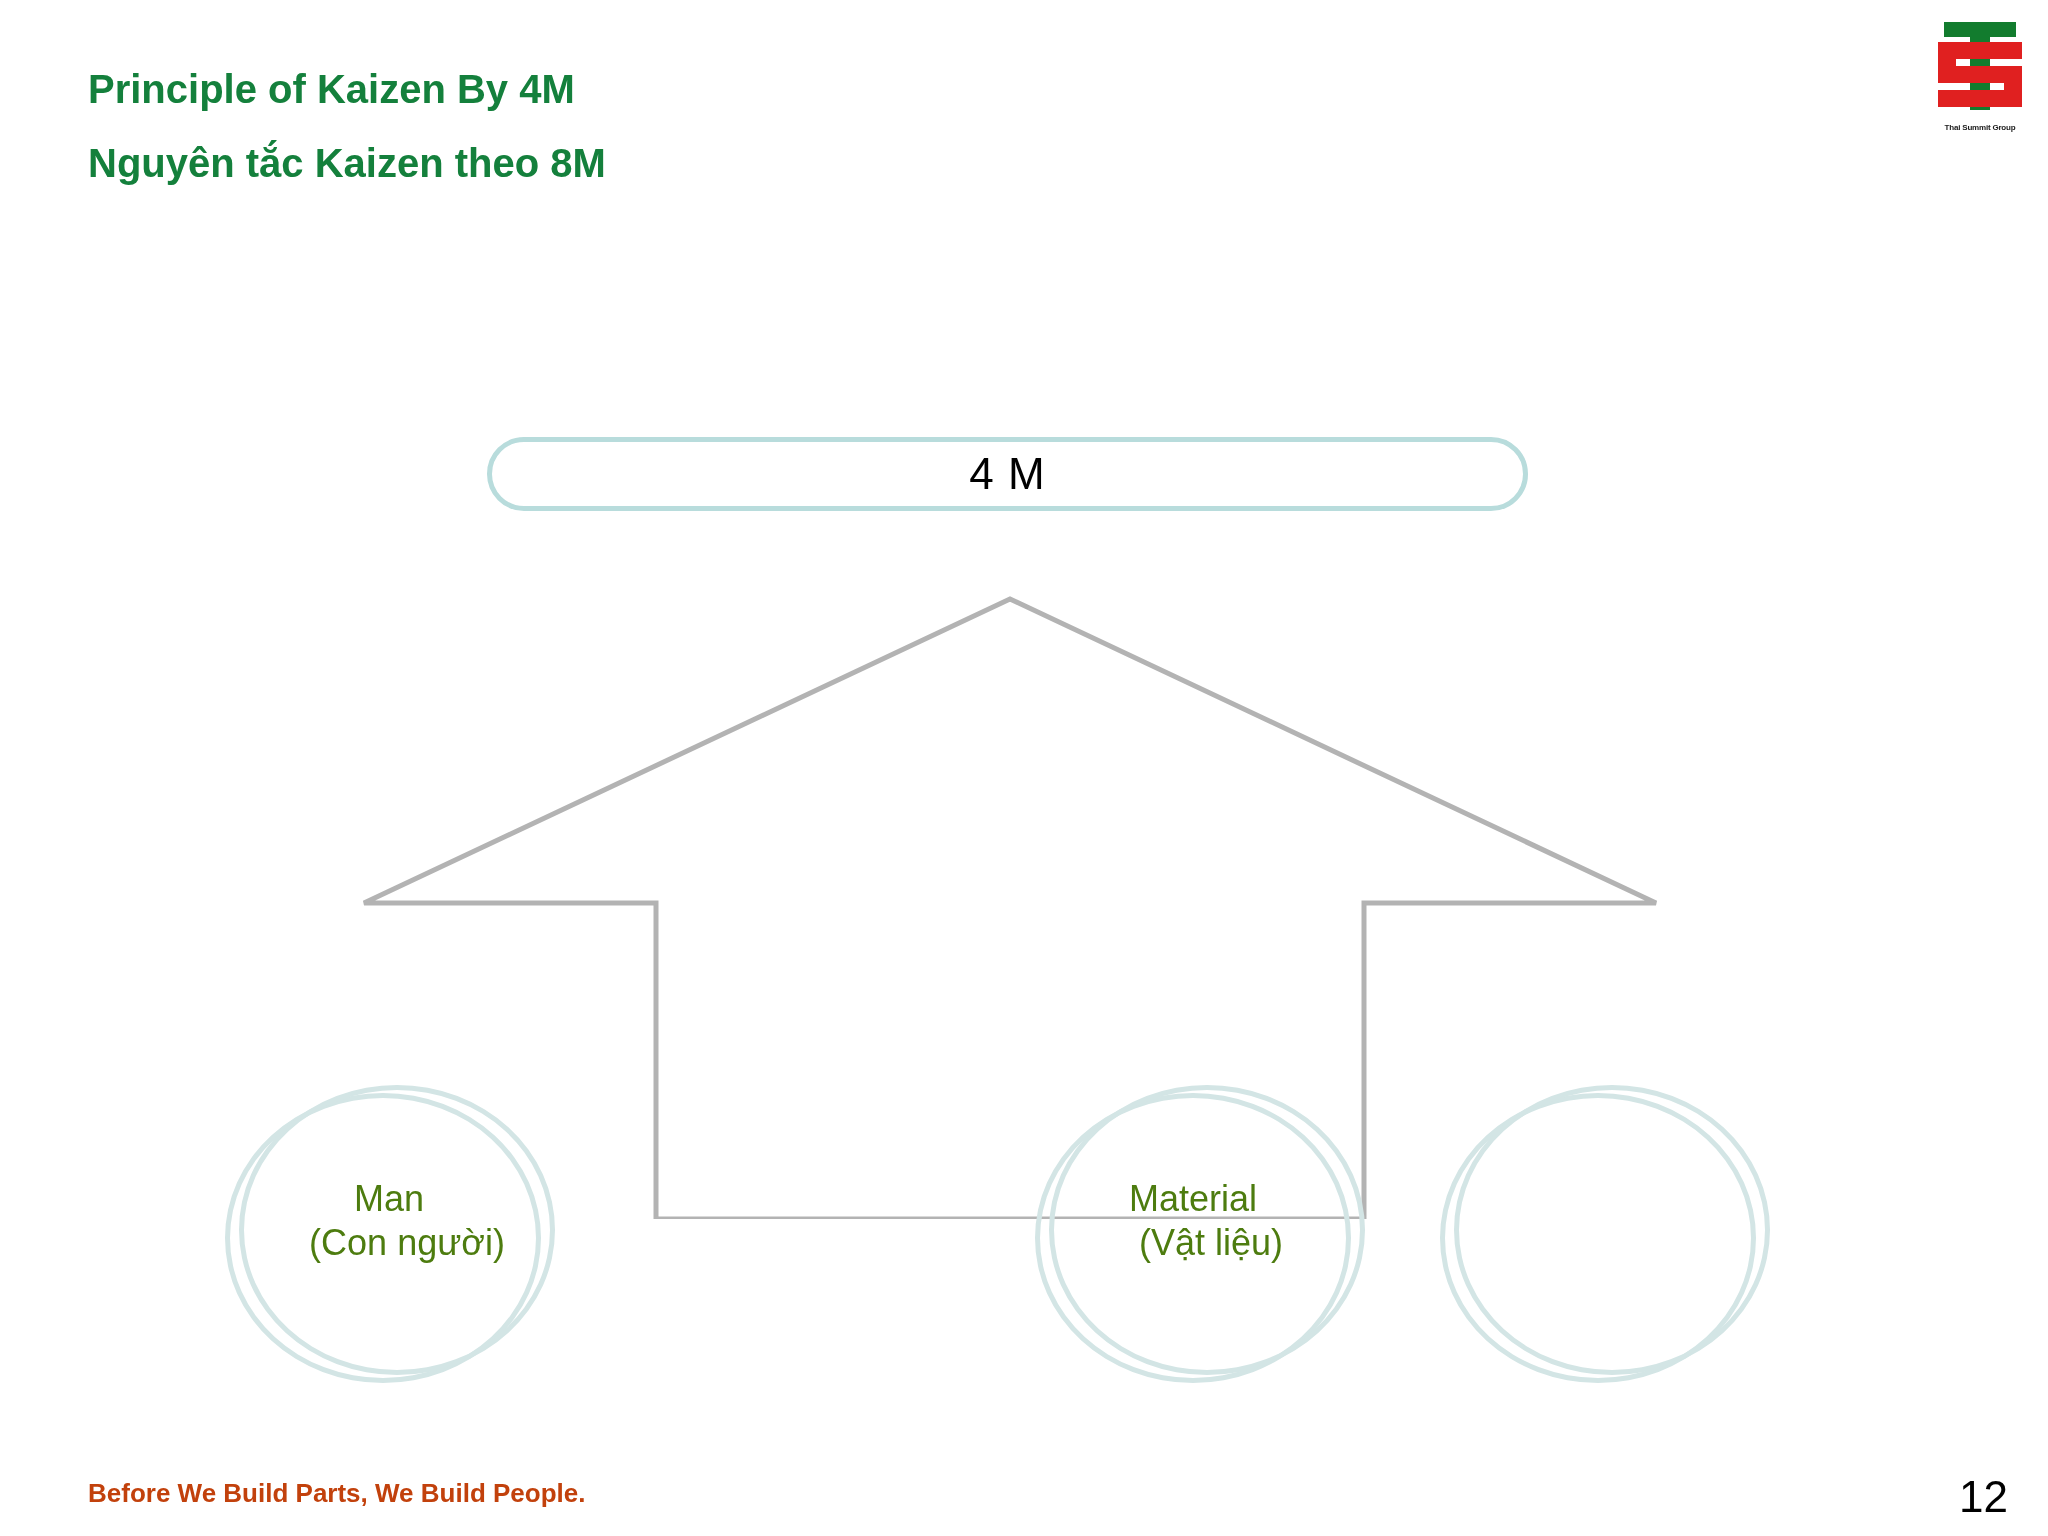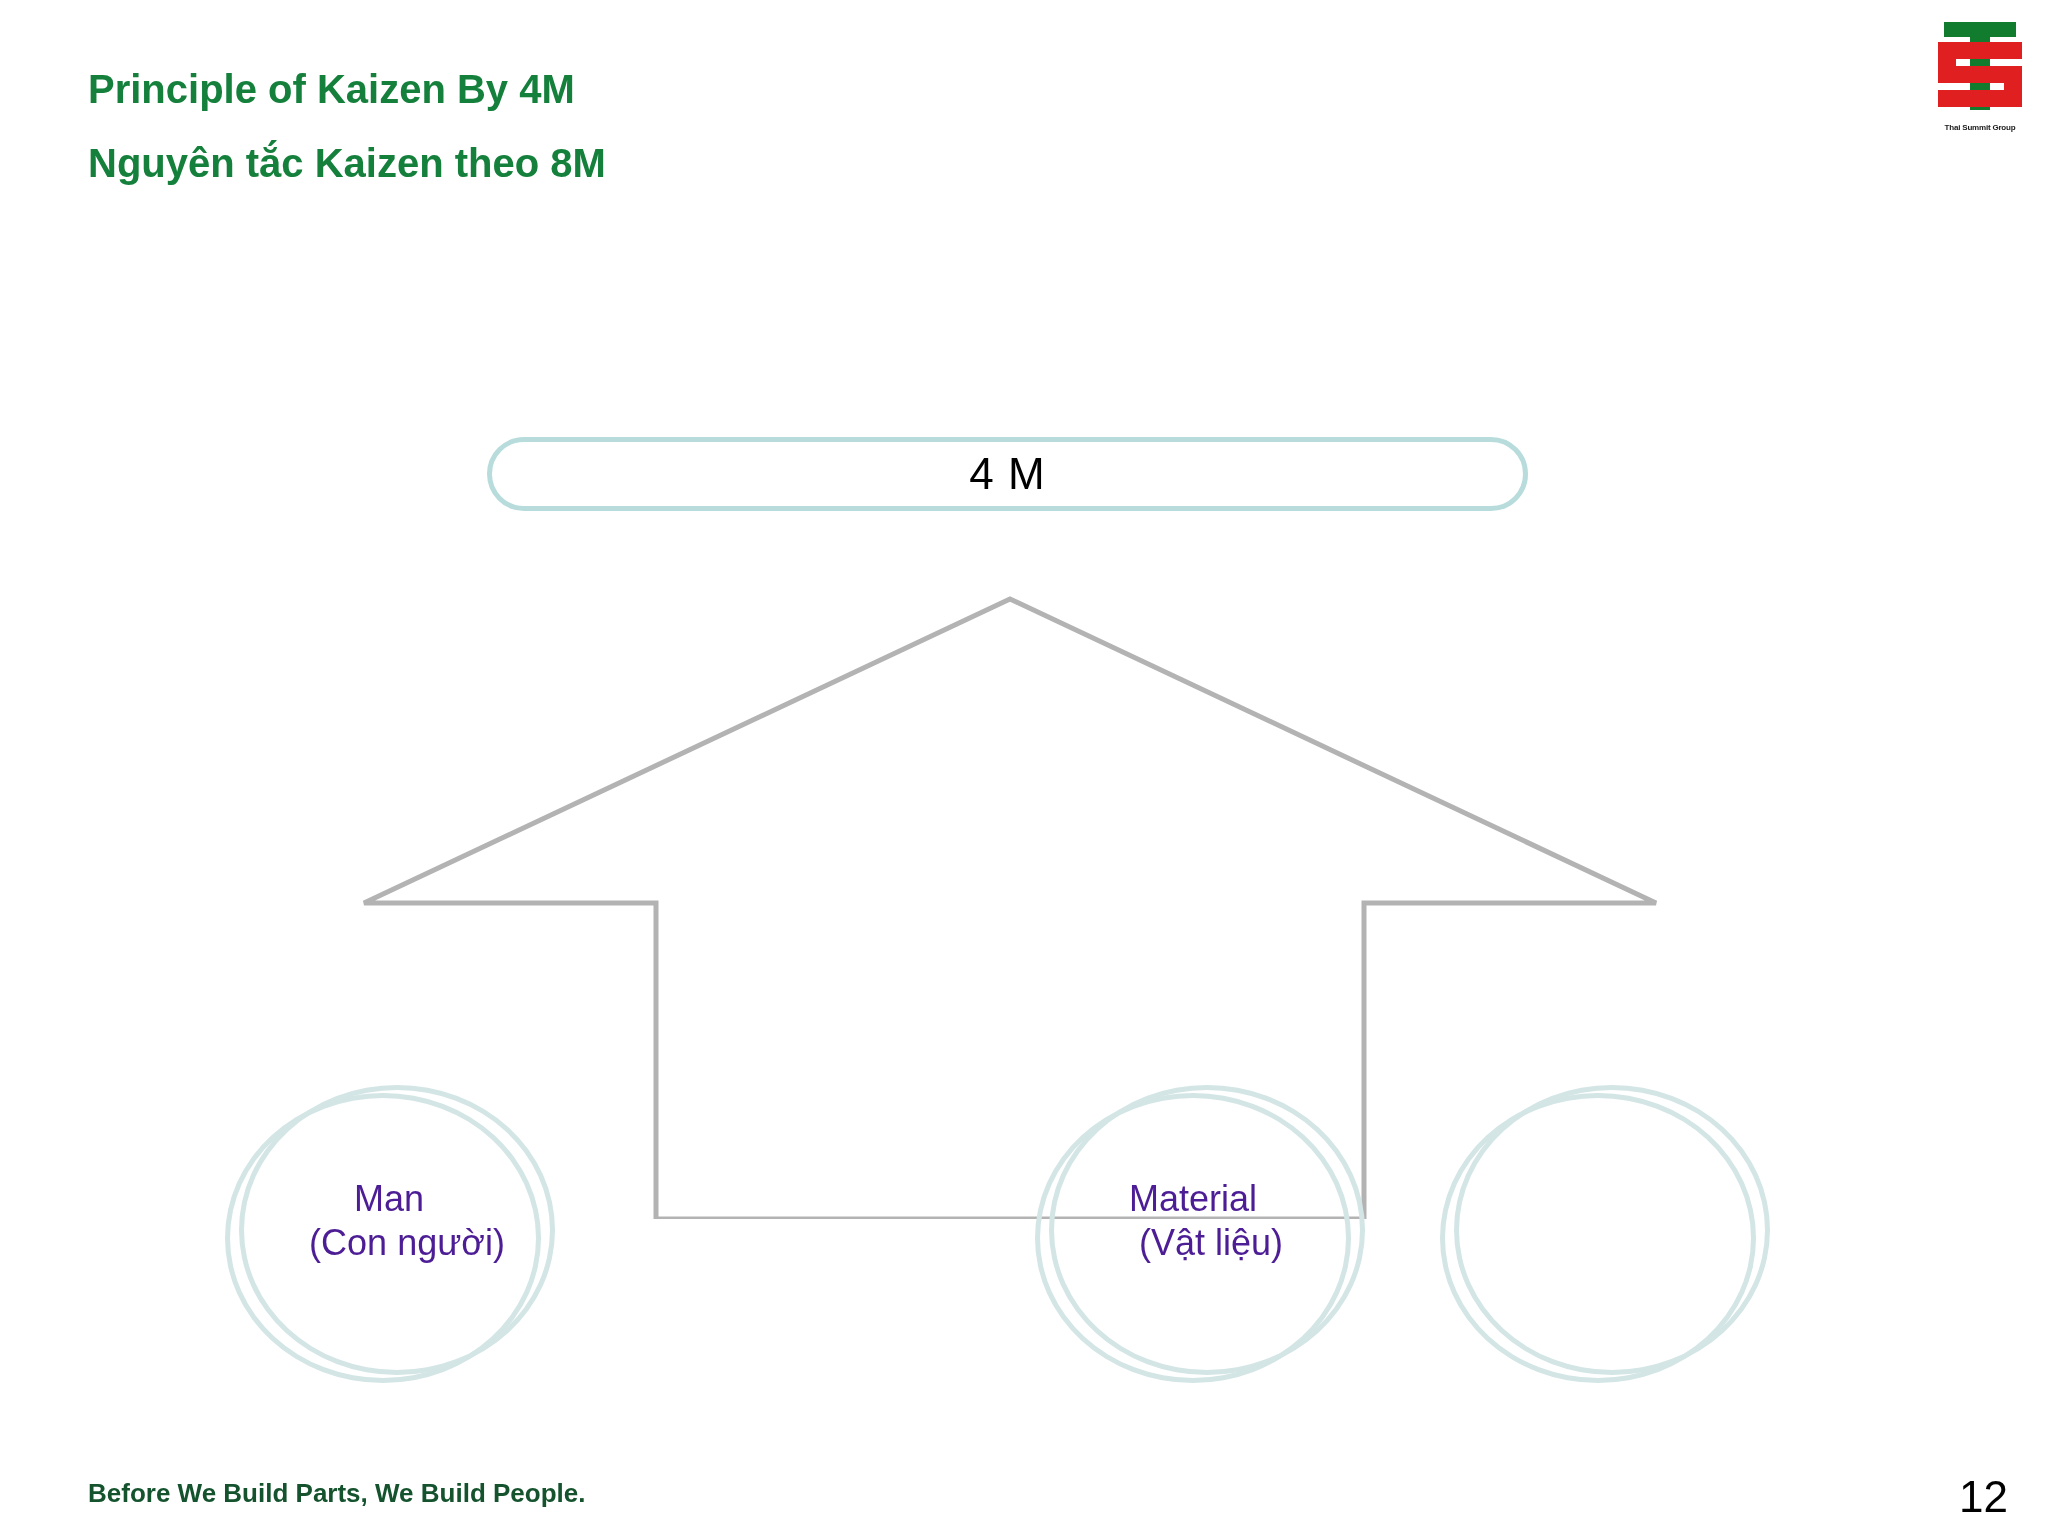--- a/index.html
+++ b/index.html
@@ -137,21 +137,21 @@
   }
   .node .node-text {
     position: absolute;
     left: 18px;
     top: 92px;
     width: 292px;
     text-align: center;
     font-family: "Liberation Sans", sans-serif;
     font-size: 36px;
     line-height: 1.22;
-    color: #4c1d95;
+    color: #4d7c0f;
   }
   .node .node-text .vn {
     display: block;
     text-align: center;
     padding-left: 36px;
   }
   .node-1 { left: 225px; }
   .node-2 { left: 630px; }
   .node-3 { left: 1035px; }
   .node-4 { left: 1440px; }
@@ -162,21 +162,21 @@
   .node-4 .node-text { left: 14px; }
 
   
   .footer-tagline {
     position: absolute;
     left: 88px;
     top: 1478px;
     font-family: "Liberation Sans", sans-serif;
     font-weight: bold;
     font-size: 26px;
-    color: #14532d;
+    color: #c2410c;
   }
   .page-number {
     position: absolute;
     right: 40px;
     top: 1472px;
     font-family: "Liberation Sans", sans-serif;
     font-size: 44px;
     color: #000000;
   }
 </style>

